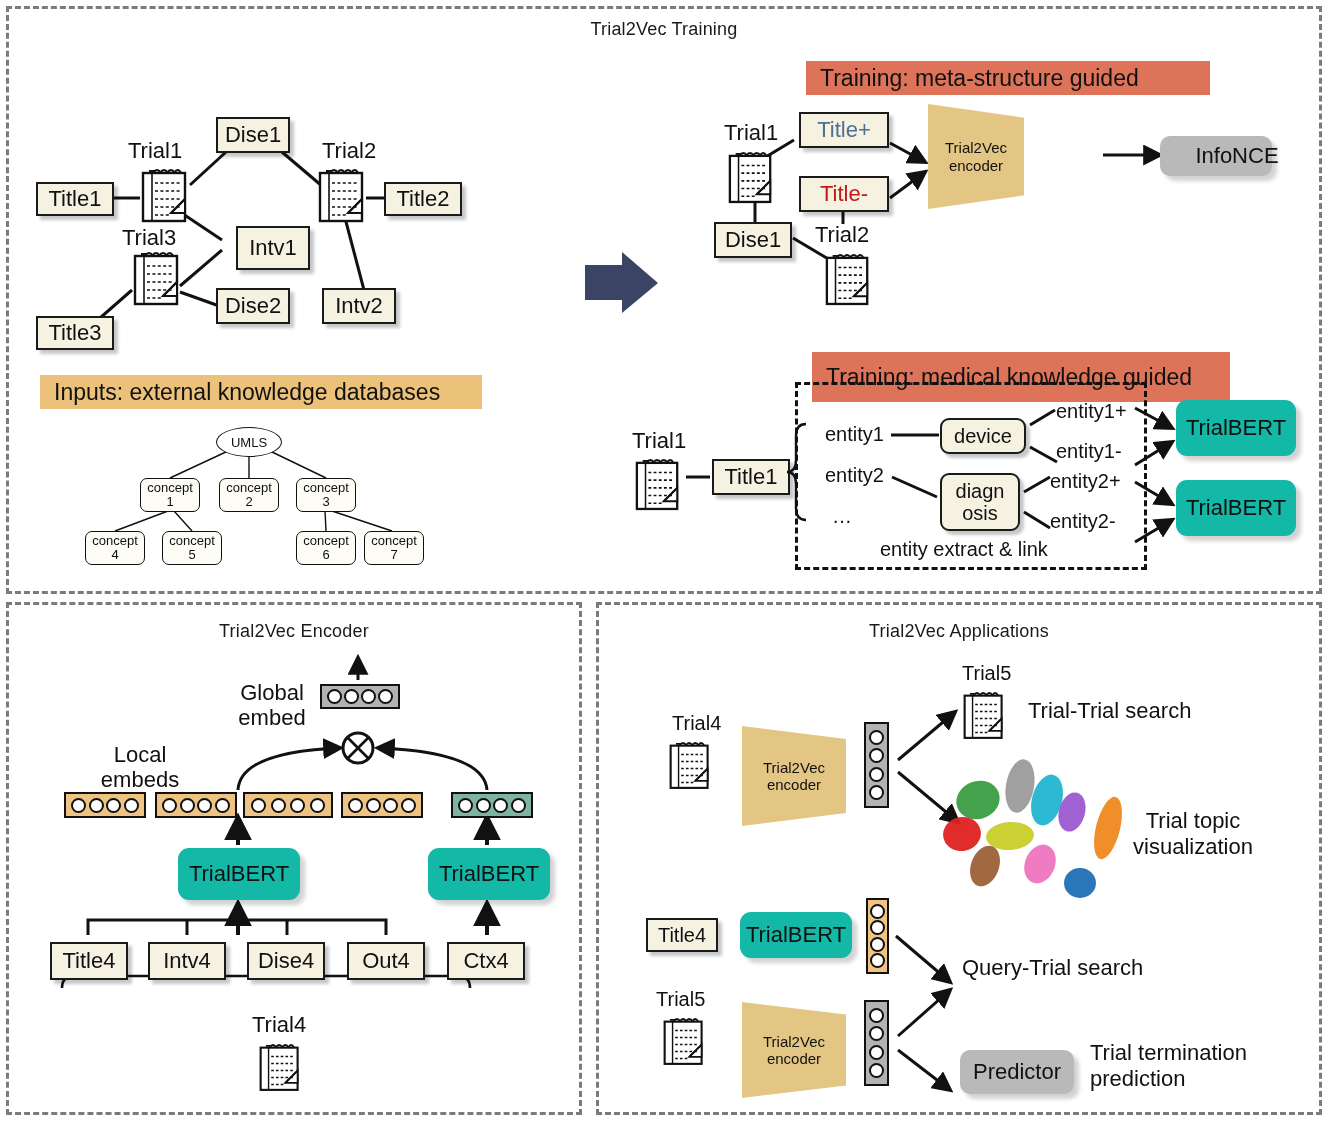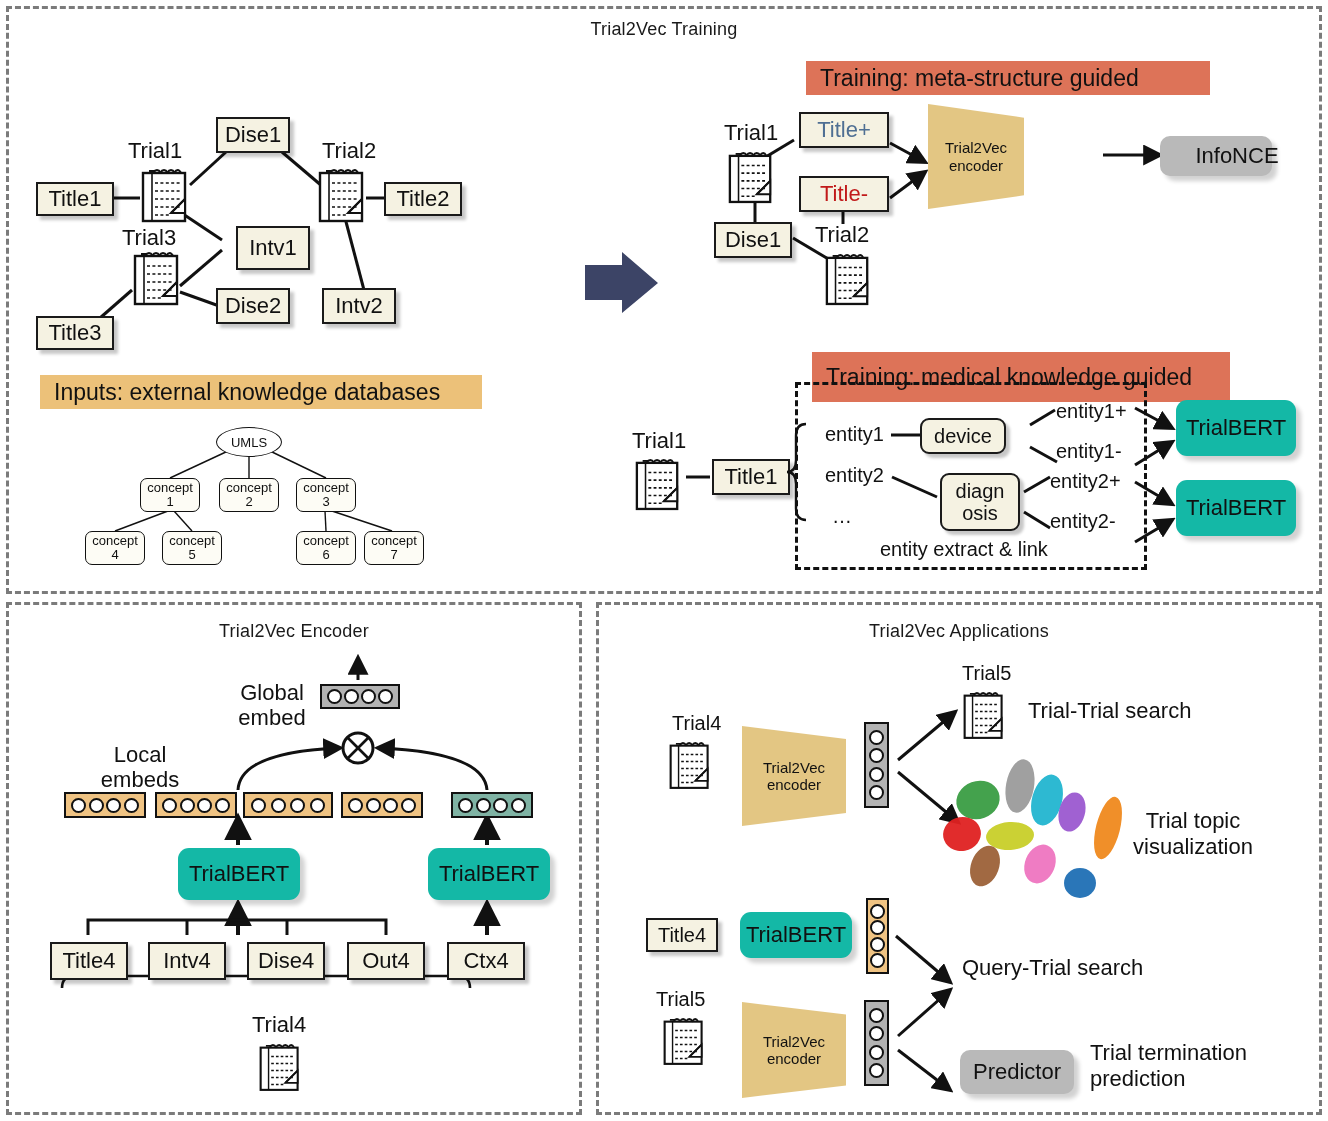--- a/index.html
+++ b/index.html
@@ -379,21 +379,21 @@
       <line x1="1135" y1="542" x2="1172" y2="520" marker-end="url(#ah)"></line>
     </g>
 
     <path d="M806 424 q-10 0 -10 12 l0 24 q0 12 -9 12 q9 0 9 12 l0 24 q0 12 10 12" stroke="#111" stroke-width="2.4" fill="none"></path>
   </svg>
 
   <div class="plain small" style="left:825px; top:423px;">entity1</div>
   <div class="plain small" style="left:825px; top:464px;">entity2</div>
   <div class="plain small" style="left:832px; top:505px;">…</div>
 
-  <div class="nbox rounded sm" style="left:920px; top:418px; width:86px; height:36px;">device</div>
+  <div class="nbox rounded sm" style="left:940px; top:418px; width:86px; height:36px;">device</div>
   <div class="nbox rounded sm" style="left:940px; top:473px; width:80px; height:58px; flex-direction:column; line-height:1.1;">
     <span>diagn</span>
     <span>osis</span>
   </div>
 
   <div class="plain small txt-blue" style="left:1056px; top:400px;">entity1+</div>
   <div class="plain small txt-red" style="left:1056px; top:440px;">entity1-</div>
   <div class="plain small txt-blue" style="left:1050px; top:470px;">entity2+</div>
   <div class="plain small txt-red" style="left:1050px; top:510px;">entity2-</div>
 

